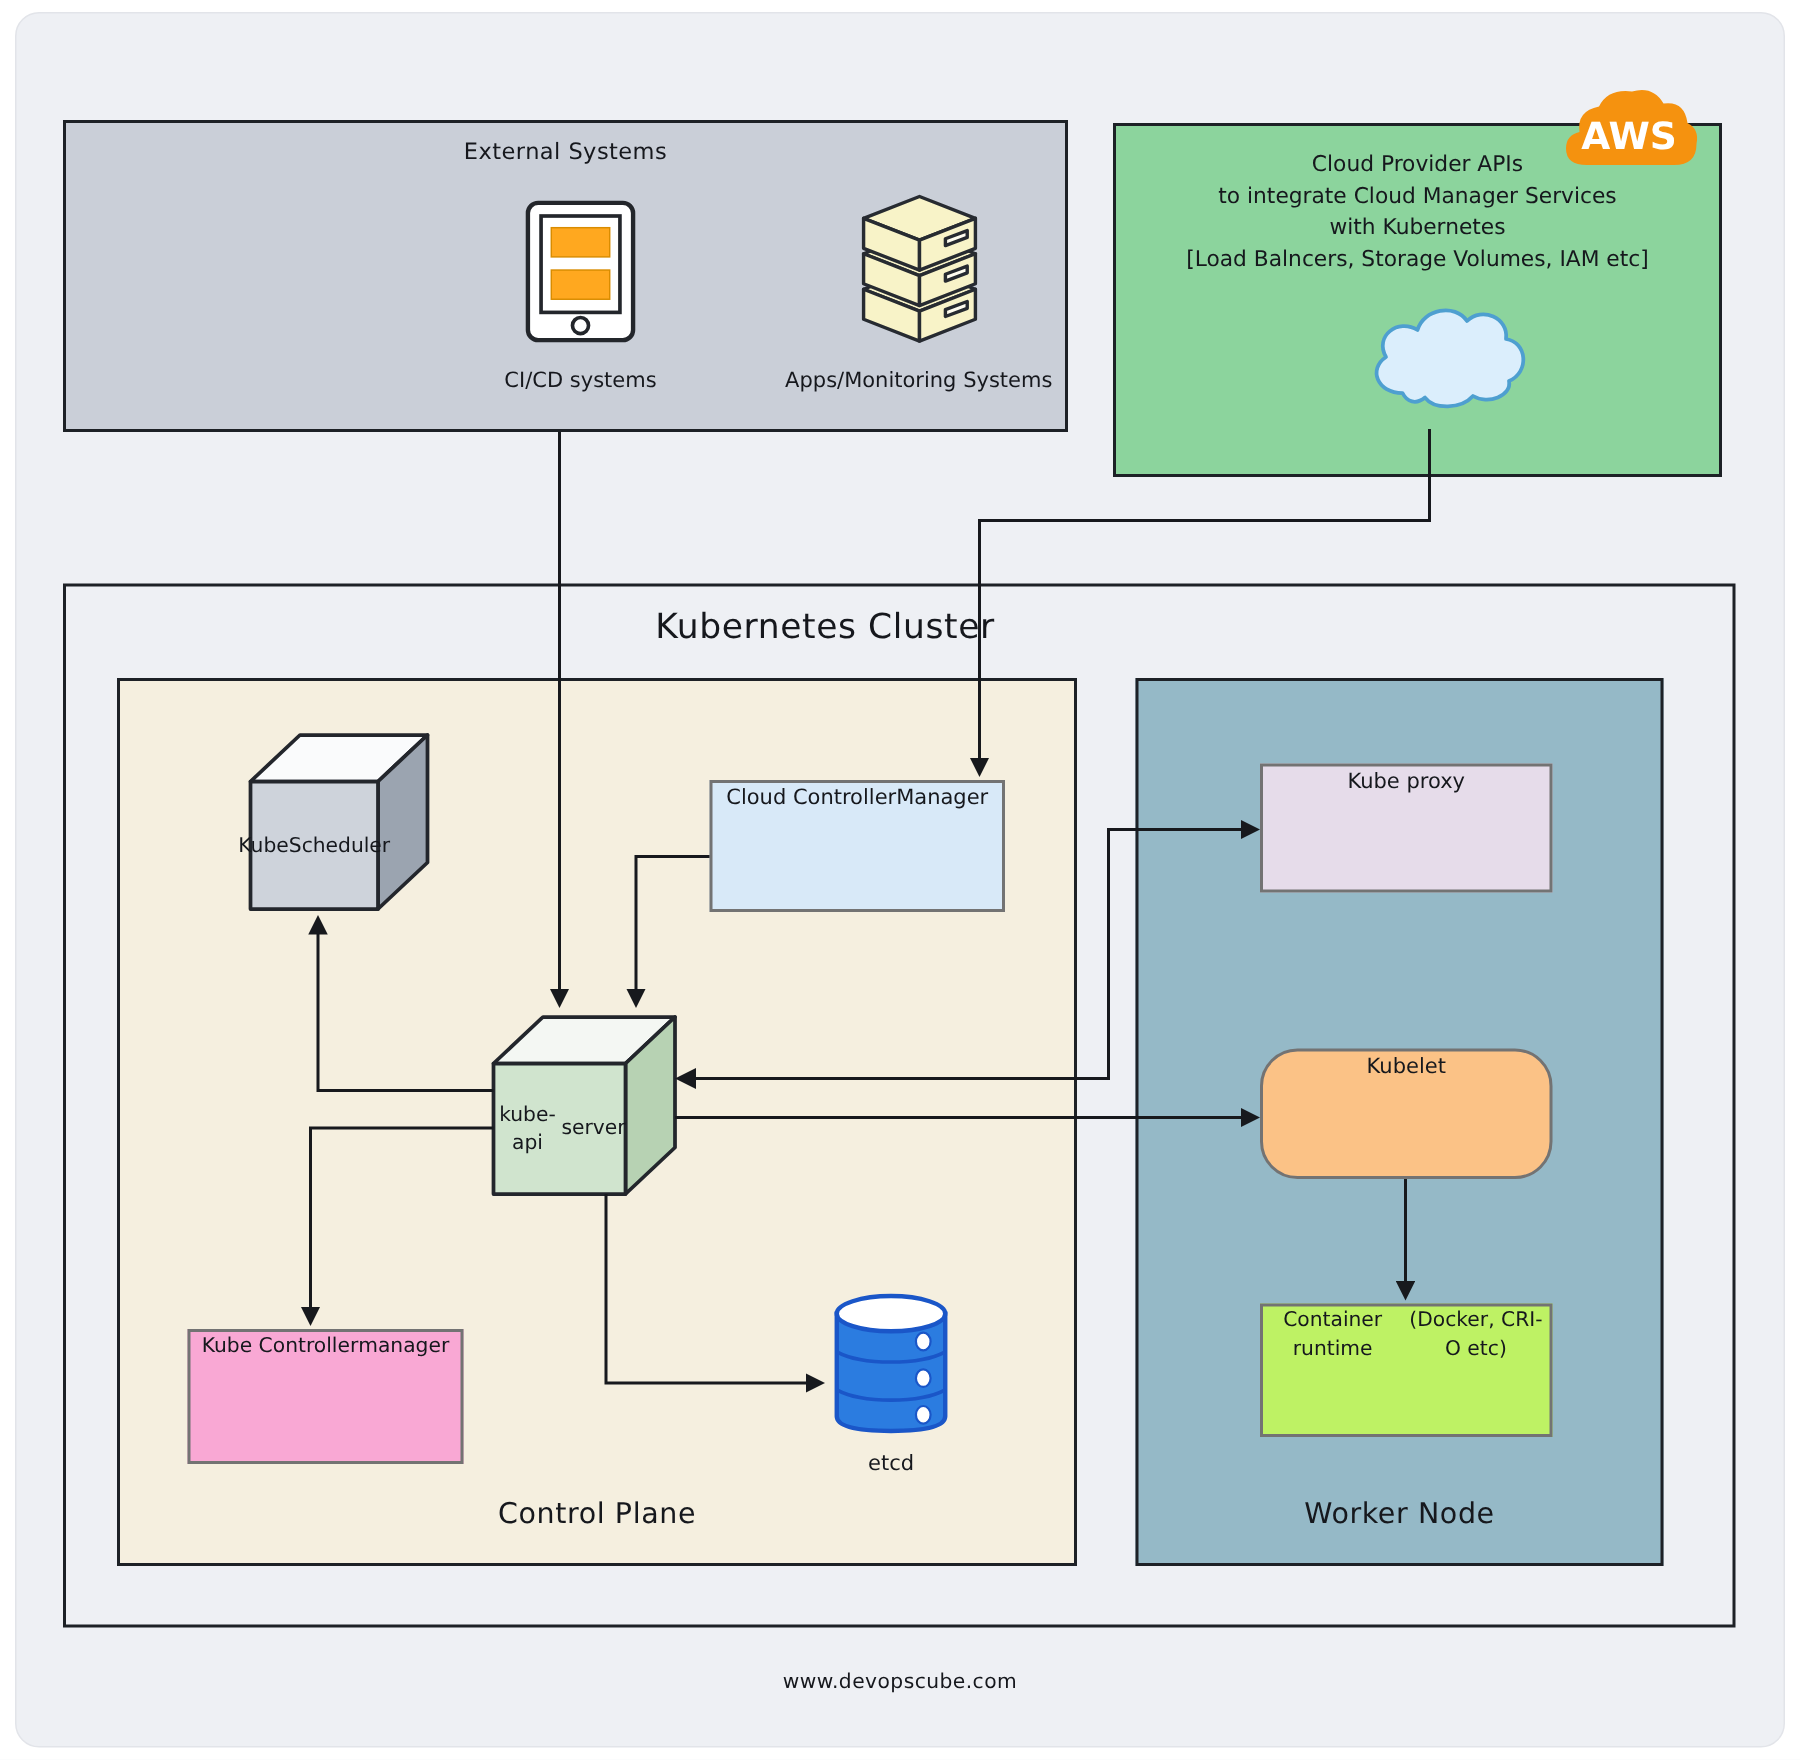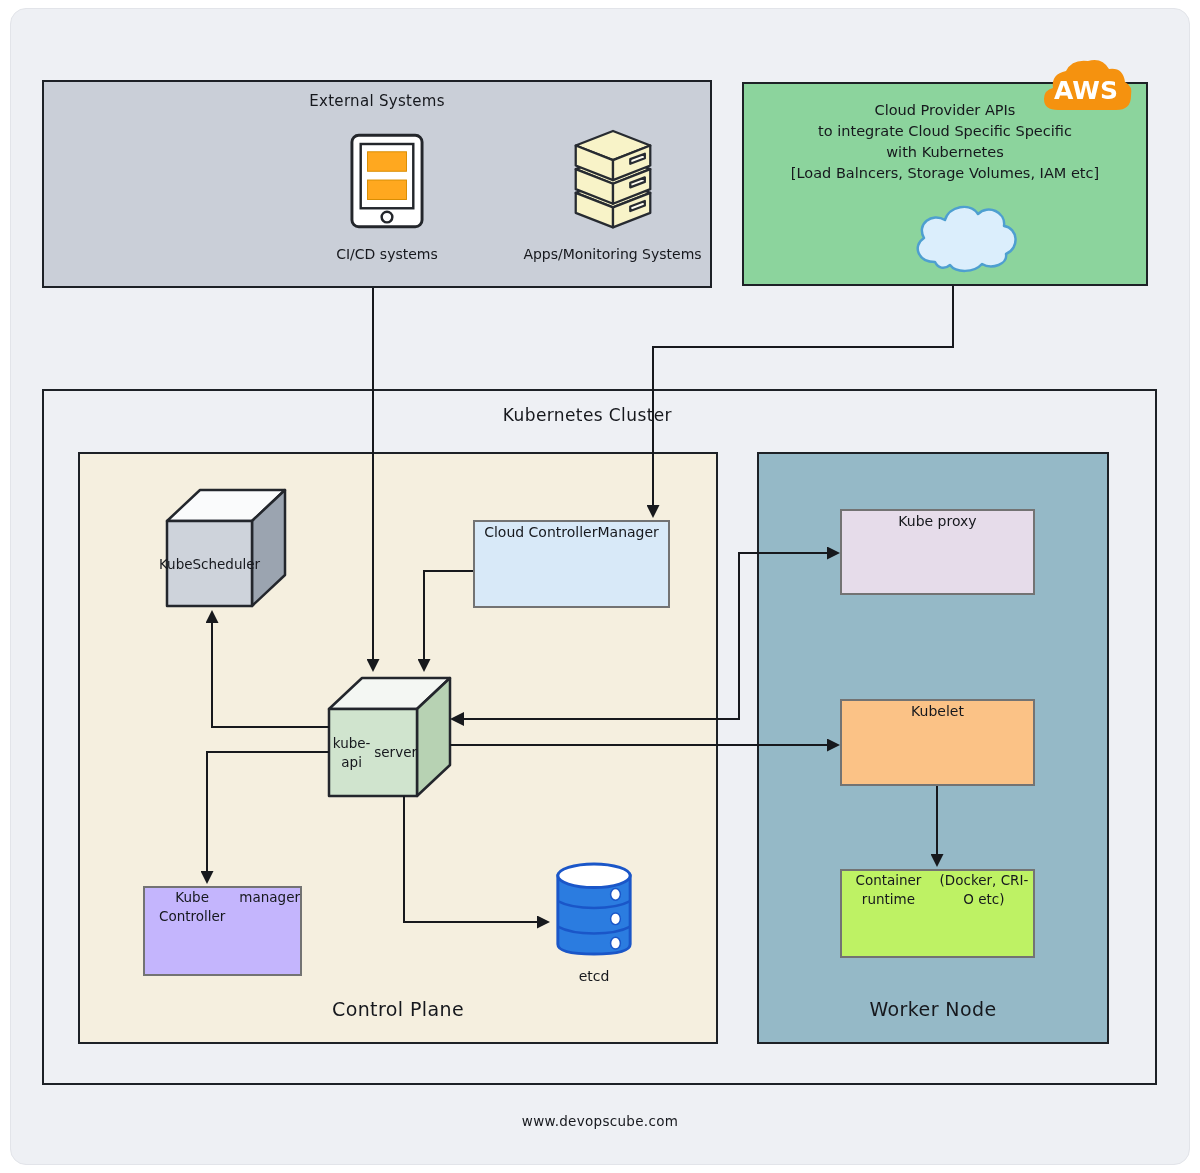--- a/index.html
+++ b/index.html
@@ -49,23 +49,23 @@
   .ext-label { font-size: 14px; margin-top: 4px; white-space: nowrap; }
   .cloud-lines {
     position: absolute;
     left: 0; top: 16px; width: 100%;
     text-align: center;
     font-size: 14.5px;
     line-height: 21px;
   }
   .cluster-title {
     position: absolute;
-    left: 328px; top: 14px; width: 300px;
-    text-align: right;
-    font-size: 17px;
+    left: 356px; top: 14px; width: 300px;
+    text-align: center;
+    font-size: 23px;
     letter-spacing: .4px;
   }
   .zone-label {
     position: absolute;
     bottom: 22px; left: 0; width: 100%;
     text-align: center;
     font-size: 19px;
     letter-spacing: .4px;
   }
   .node {
@@ -158,24 +158,24 @@
               <path d="M55 36 L96 20 L96 42 L55 58 Z"></path>
               <path d="M74 35 L90 29 L90 34 L74 40 Z" fill="#fffdf0"></path>
             </g>
           </g>
         </svg>
       </div>
       <div class="ext-label">Apps/Monitoring Systems</div>
     </div>
   </div>
 
-  <div class="box" style="left:742px; top:82px; width:406px; height:204px; background:#8cd49d;">
+  <div class="box" style="left:742px; top:82px; width:406px; height:236px; background:#8cd49d;">
     <div class="cloud-lines">
       <div>Cloud Provider APIs</div>
-      <div>to integrate Cloud Specific Specific</div>
+      <div>to integrate Cloud Manager Services</div>
       <div>with Kubernetes</div>
       <div>[Load Balncers, Storage Volumes, IAM etc]</div>
     </div>
     <svg class="abs" style="left:160px; top:110px;" width="120" height="80" viewBox="0 0 120 80">
       <path d="M31 68 C 14 68 8 52 20 44 C 12 30 28 18 41 26 C 45 12 66 8 74 20 C 84 10 102 18 100 32 C 114 34 116 54 102 60 C 104 70 88 76 78 70 C 70 79 52 79 46 71 C 40 76 34 74 31 68 Z" fill="#dbeefc" stroke="#4e9fd0" stroke-width="2.5" stroke-linejoin="round"></path>
     </svg>
   </div>
 
   <svg class="aws-badge" style="left:1038px; top:56px;" width="96" height="64" viewBox="0 0 96 64">
     <path d="M20 54 Q6 54 6 43 Q6 34 15 32 Q13 18 28 15 Q34 3 50 5 Q64 1 71 13 Q85 11 87 26 Q95 30 93 40 Q93 54 78 54 Z" fill="#f5920f"></path>
@@ -216,41 +216,41 @@
       <polygon points="7,38 40,7 128,7 95,38" fill="#f4f7f3"></polygon>
       <polygon points="95,38 128,7 128,94 95,125" fill="#b7d2b3"></polygon>
       <polygon points="7,38 95,38 95,125 7,125" fill="#d0e4ce"></polygon>
     </g>
   </svg>
   <div class="cube-label" style="left:329px; top:709px; width:88px; height:87px;">
     <span>kube-api</span>
     <span>server</span>
   </div>
 
-  <div class="node small-lines" style="left:143px; top:886px; width:159px; height:90px; background:#c4b5fd;">
+  <div class="node small-lines" style="left:125px; top:886px; width:184px; height:90px; background:#f9a8d4;">
     <span>Kube Controller</span>
     <span>manager</span>
   </div>
 
   <svg class="cube-svg" style="left:551px; top:856px;" width="86" height="106" viewBox="0 0 88 108">
     <path d="M7 20 L7 90 Q7 100 44 100 Q81 100 81 90 L81 20 Z" fill="#2b7ce0" stroke="#1a56c8" stroke-width="3"></path>
     <ellipse cx="44" cy="20" rx="37" ry="12" fill="#ffffff" stroke="#1a56c8" stroke-width="3"></ellipse>
     <path d="M7 46 Q20 53 44 53 Q68 53 81 46" fill="none" stroke="#1a56c8" stroke-width="2.5"></path>
     <path d="M7 72 Q20 79 44 79 Q68 79 81 72" fill="none" stroke="#1a56c8" stroke-width="2.5"></path>
     <ellipse cx="66" cy="39" rx="5" ry="6" fill="#ffffff" stroke="#1a56c8" stroke-width="1.5"></ellipse>
     <ellipse cx="66" cy="64" rx="5" ry="6" fill="#ffffff" stroke="#1a56c8" stroke-width="1.5"></ellipse>
     <ellipse cx="66" cy="89" rx="5" ry="6" fill="#ffffff" stroke="#1a56c8" stroke-width="1.5"></ellipse>
   </svg>
   <div class="etcd-label" style="left:551px; top:968px; width:86px;">etcd</div>
 
   <div class="node" style="left:840px; top:509px; width:195px; height:86px; background:#e6dcea;">
     <span>Kube proxy</span>
   </div>
 
-  <div class="node" style="left:840px; top:699px; width:195px; height:87px; background:#fbc286;">
+  <div class="node" style="left:840px; top:699px; width:195px; height:87px; background:#fbc286;border-radius:25px;">
     <span>Kubelet</span>
   </div>
 
   <div class="node small-lines" style="left:840px; top:869px; width:195px; height:89px; background:#bef264;">
     <span>Container runtime</span>
     <span>(Docker, CRI-O etc)</span>
   </div>
 
   <svg class="overlay" width="1200" height="1173" viewBox="0 0 1200 1173">
     <defs>

